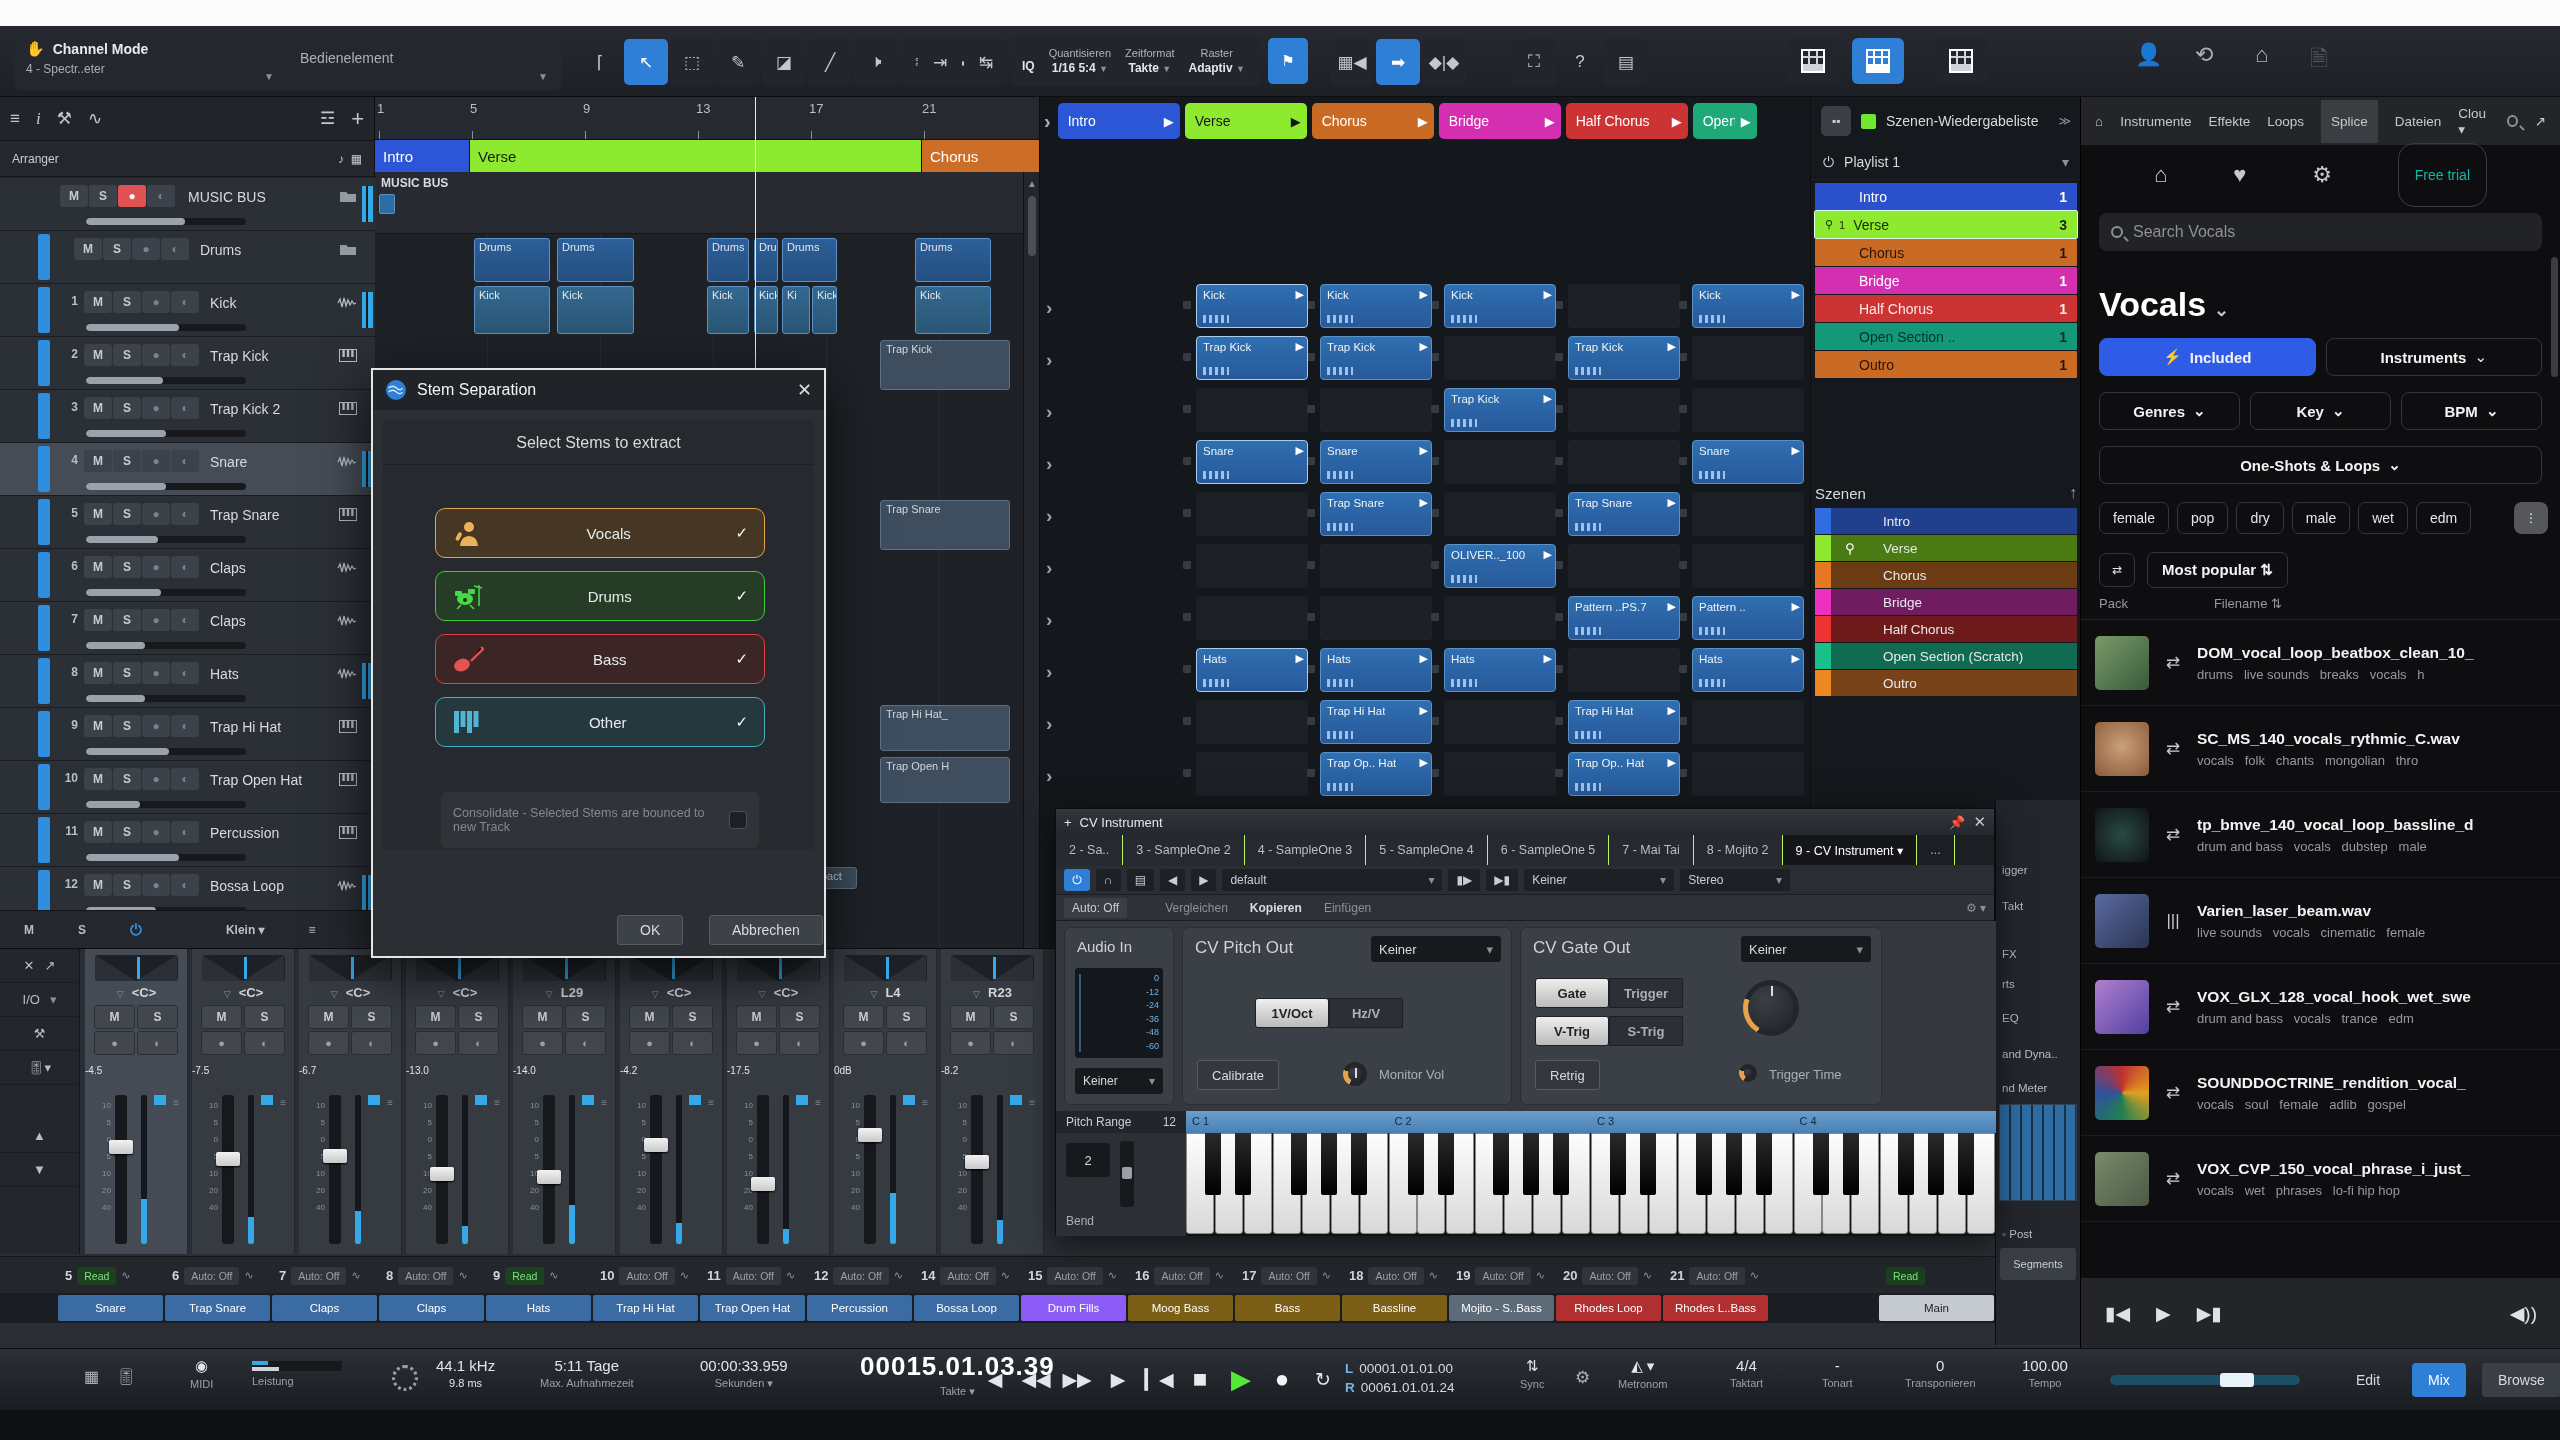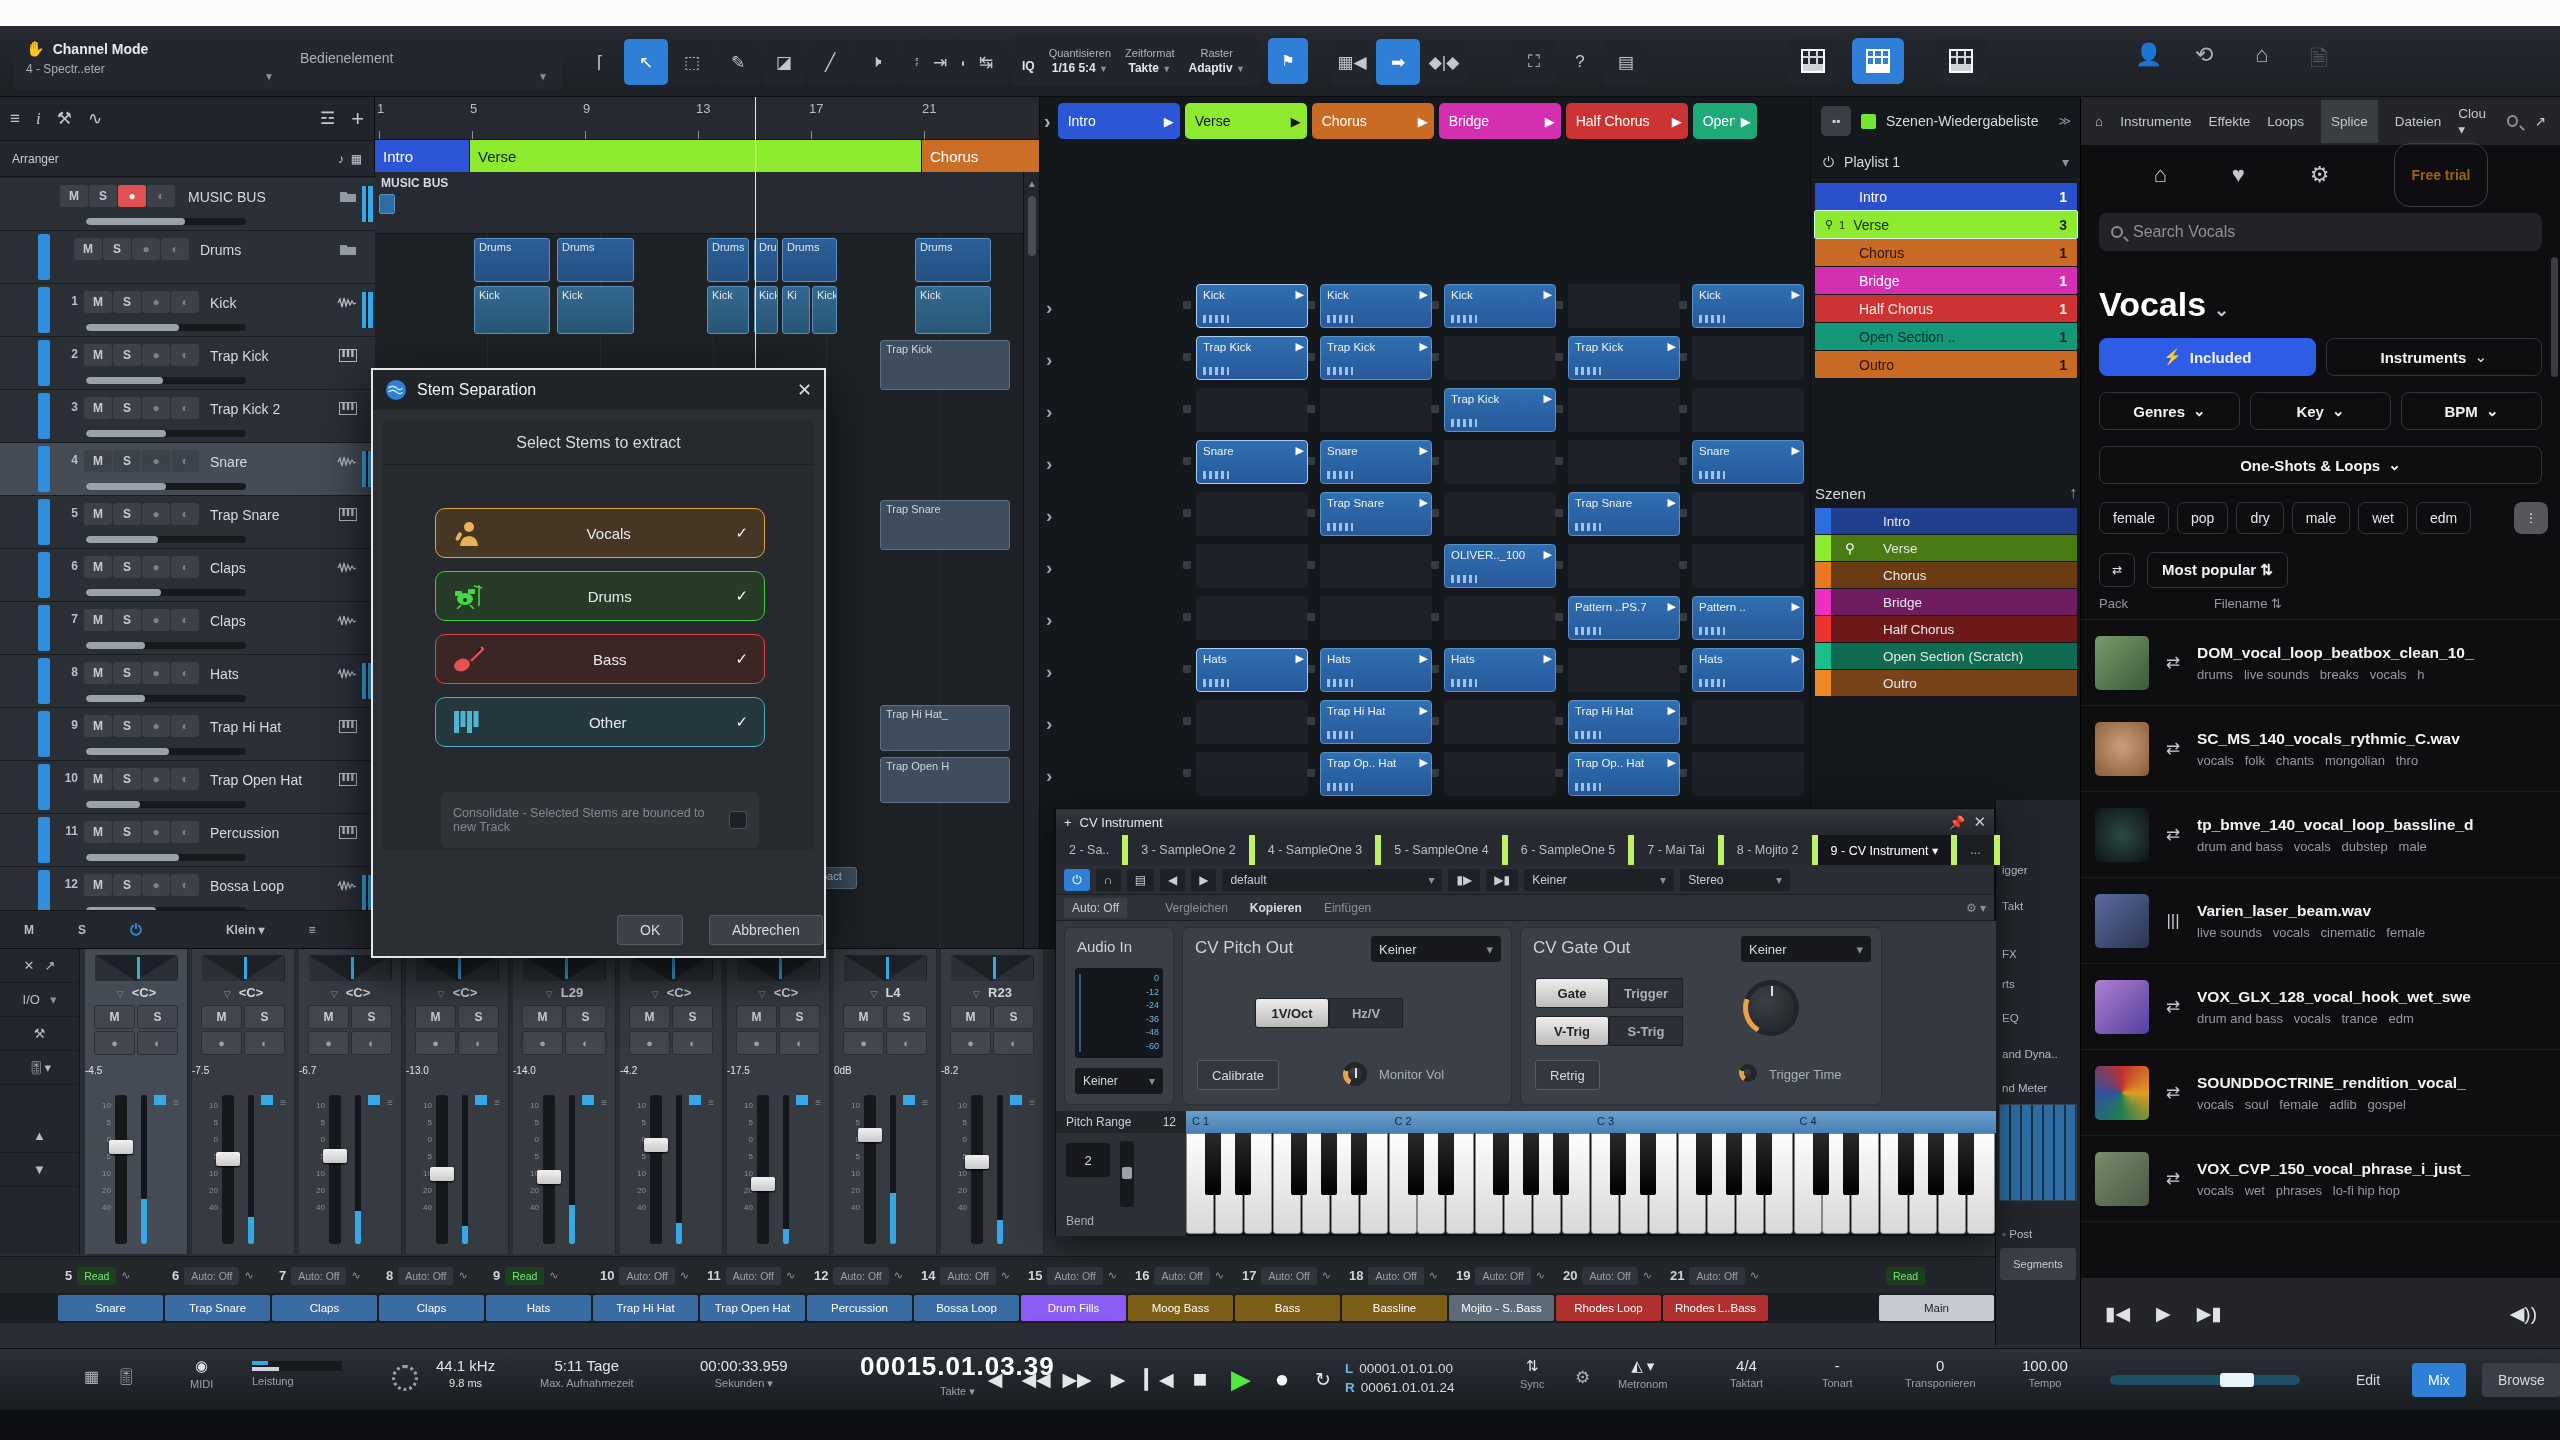--- a/index.html
+++ b/index.html
@@ -154,21 +154,21 @@
 .ncell .aw{color:#8b919a;font-size:11px}
 #mixnames{position:absolute;left:0;top:344px;width:2080px;height:30px;background:#1a1d21}
 .namecell{position:absolute;top:2px;height:26px;display:flex;align-items:center;justify-content:center;color:#fff;font-size:11.5px;border-radius:2px;overflow:hidden;white-space:nowrap}
 
 
 #cvwin{left:1055px;top:808px;width:940px;height:427px;background:#2e3238;border:1px solid #0b0d10;box-shadow:0 8px 30px rgba(0,0,0,.6);z-index:10}
 .cvtitle{height:26px;background:linear-gradient(#33373e,#24272c);display:flex;align-items:center;padding:0 8px;gap:8px;color:#e2e5ea;font-size:13px}
 .cvtitle .pin{margin-left:auto;color:#35a8e8}
 .cvtitle .x{color:#c9cdd3;font-size:15px}
 .cvtabs{height:30px;background:#1b1e22;display:flex;align-items:stretch;color:#b9bfc7;font-size:12.5px}
-.cvtab{display:flex;align-items:center;padding:0 13px;border-right:6px solid #bef264;background:#26292f;white-space:nowrap}
+.cvtab{display:flex;align-items:center;padding:0 13px;border-right:1px solid #bef264;background:#26292f;white-space:nowrap}
 .cvtab.on{background:#14161a;color:#fff}
 .cvtab.more{background:transparent}
 .cvctrl{height:30px;background:#2a2e34;display:flex;align-items:center;gap:6px;padding:0 8px;border-bottom:1px solid #1a1d21}
 .cbx{height:22px;background:#1d2025;border-radius:3px;display:flex;align-items:center;justify-content:center;color:#c9cdd3;padding:0 8px}
 .cbx.blue{background:#2f7fd6;color:#fff;width:26px}
 .preset{width:220px;justify-content:space-between}
 .cvauto{height:26px;display:flex;align-items:center;gap:4px;padding:0 8px;color:#8b919a;border-bottom:1px solid #1a1d21}
 .cvauto .chipa{background:#3a3f46;color:#c9cdd3;height:20px;display:flex;align-items:center;padding:0 8px;border-radius:2px}
 .cvauto .kop{color:#d7dade;font-weight:bold}
 .cvmain{position:absolute;left:0;top:112px;width:940px;height:190px;background:#34383e}
@@ -233,21 +233,21 @@
 .embtn{position:absolute;top:14px;height:34px;padding:0 16px;display:flex;align-items:center;border-radius:4px;color:#d7dade;font-size:14px}
 .embtn.blue{background:#2f7fd6;color:#fff}
 .embtn.dark{background:#3a3f46}
 #bottomstrip{left:0;top:1410px;width:2560px;height:30px;background:#0d0f12}
 
 
 #browser{left:2080px;top:97px;width:480px;height:1251px;background:#0e0e10;border-left:1px solid #000}
 .btabs{height:48px;display:flex;align-items:center;gap:17px;padding:0 14px;background:#232529;color:#c6c8cc;font-size:13.5px}
 .btab.on{background:#3a3d42;padding:14px 10px}
 .bicons{height:60px;display:flex;align-items:center;justify-content:space-around;padding:0 40px;color:#c6c8cc;font-size:22px}
-.freetrial{border:1px solid #3a3c40;border-radius:16px;padding:23px 16px;font-size:14px;color:#a16207;font-weight:bold}
+.freetrial{border:1px solid #3a3c40;border-radius:16px;padding:23px 16px;font-size:14px;color:#14b8a6;font-weight:normal}
 .bsearch{margin:8px 18px;height:38px;background:#222326;border-radius:8px;display:flex;align-items:center;gap:10px;padding:0 12px;color:#8f9196;font-size:16px}
 .mag{width:12px;height:12px;border:2px solid #8f9196;border-radius:50%;position:relative}
 .mag::after{content:"";position:absolute;left:10px;top:10px;width:6px;height:2px;background:#8f9196;transform:rotate(45deg)}
 .bhead{padding:26px 18px 6px;color:#fff;font-size:34px;font-weight:bold}
 .bhead s{text-decoration:none;font-size:18px;color:#c6c8cc;margin-left:8px}
 .bpills{display:flex;gap:10px;padding:8px 18px}
 .bp{flex:1;height:38px;border:1px solid #333539;border-radius:8px;display:flex;align-items:center;justify-content:center;gap:8px;color:#f2f3f5;font-size:15px;font-weight:bold}
 .bp.blue{background:#2e5ce6;border-color:#2e5ce6}
 .btags{display:flex;gap:8px;padding:10px 18px 0;overflow:hidden;position:relative}
 .tagp{border:1px solid #333539;border-radius:7px;padding:7px 13px;color:#e4e5e8;font-size:14px;white-space:nowrap}

